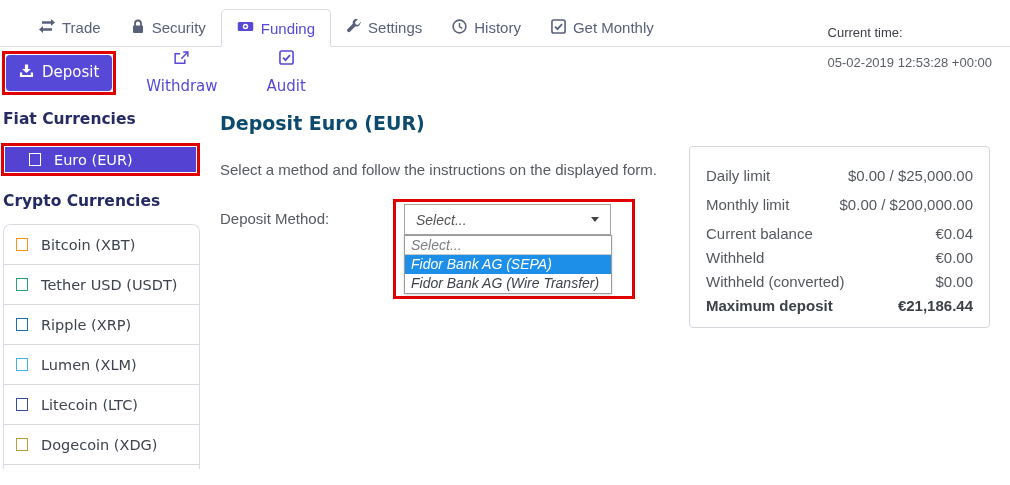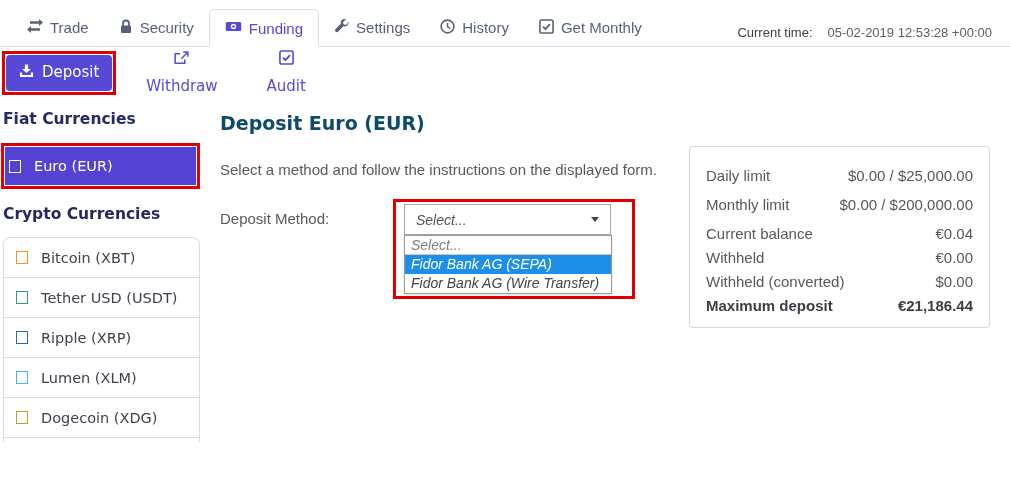--- a/index.html
+++ b/index.html
@@ -14,21 +14,21 @@
   }
 
   
   .nav-tabs {
     position: absolute;
     top: 9px; left: 0; right: 0;
     height: 38px;
     border-bottom: 1px solid #dadce4;
     display: flex;
     align-items: stretch;
-    padding-left: 12px;
+    padding-left: 24px;
   }
   .tab {
     display: flex;
     align-items: center;
     gap: 7px;
     padding: 0 15px;
     font-size: 15px;
     color: #59607a;
     cursor: pointer;
     white-space: nowrap;
@@ -43,20 +43,21 @@
   }
   .tab svg { flex: 0 0 auto; }
 
   .time-block {
     position: absolute;
     top: 25px; right: 18px;
     font-size: 13px;
     display: flex;
     gap: 15px;
     align-items: baseline;
+    flex-direction: column;
   }
   .time-label { color: #3c4046; }
   .time-value { color: #5a5e66; }
 
   
   .action-row {
     position: absolute;
     top: 50px; left: 2px;
     display: flex;
     align-items: center;
@@ -106,22 +107,22 @@
     padding: 1px;
     width: 199px;
     margin-left: -2px;
   }
   .fiat-item {
     background: #5443d2;
     color: #fff;
     display: flex;
     align-items: center;
     gap: 13px;
-    height: 38px;
-    padding-left: 4px;
+    height: 25px;
+    padding-left: 24px;
     font-family: "DejaVu Sans", sans-serif;
     font-size: 14.5px;
     cursor: pointer;
   }
   .crypto-heading { margin-top: 16px; }
   .currency-list {
     margin-top: 14px;
     border: 1px solid #d9dbe2;
     border-bottom: none;
     border-radius: 8px 8px 0 0;
@@ -361,20 +362,24 @@
       </div>
       <div class="currency-item">
         <span class="sq-icon" style="border-color: rgb(27, 110, 181);"></span>
         <span>Ripple (XRP)</span>
       </div>
       <div class="currency-item">
         <span class="sq-icon" style="border-color: rgb(65, 182, 230);"></span>
         <span>Lumen (XLM)</span>
       </div>
       <div class="currency-item">
+        <span class="sq-icon" style="border-color: rgb(58, 77, 158);"></span>
+        <span>Litecoin (LTC)</span>
+      </div>
+      <div class="currency-item">
         <span class="sq-icon" style="border-color: rgb(187, 158, 49);"></span>
         <span>Dogecoin (XDG)</span>
       </div>
       <div class="currency-item partial"></div>
     </div>
   </aside>
 
   <main class="main">
     <h1 class="main-heading">Deposit Euro (EUR)</h1>
     <p class="instructions">Select a method and follow the instructions on the displayed form.</p>

